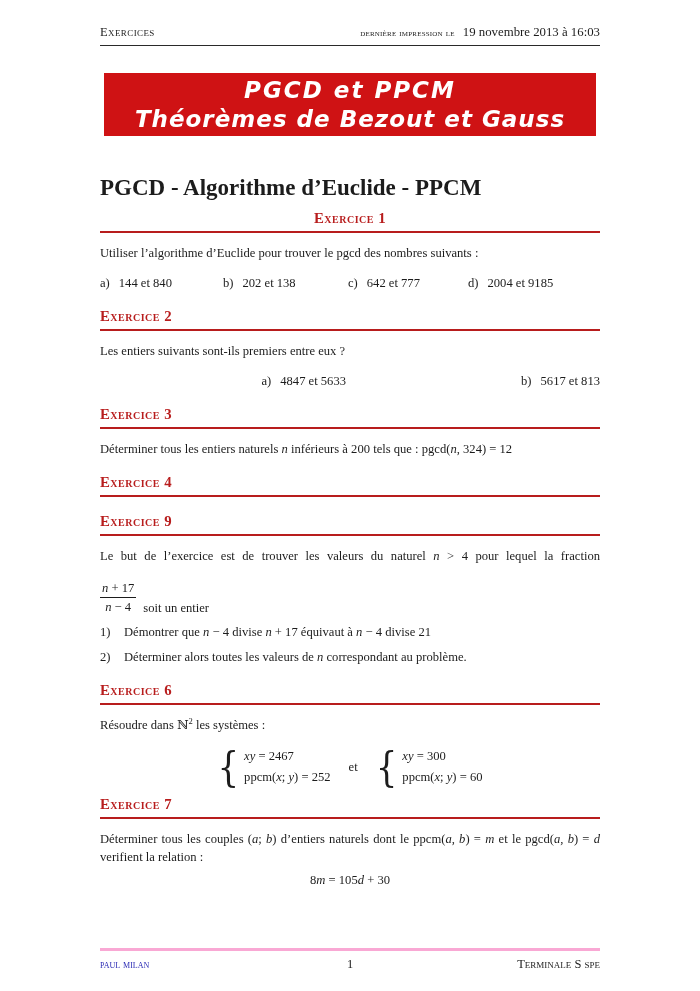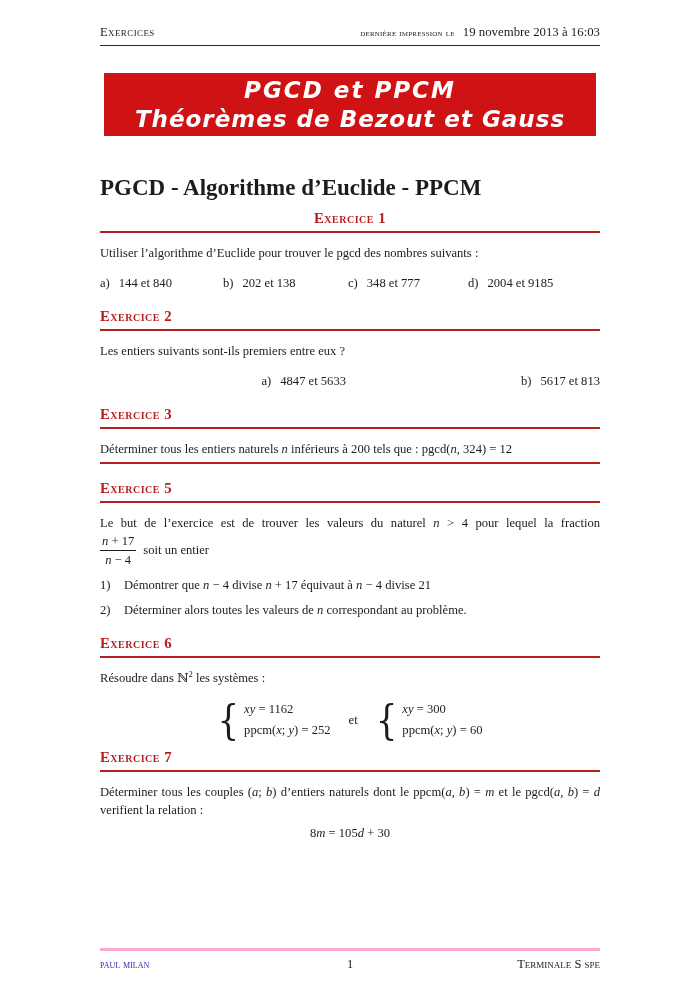--- a/index.html
+++ b/index.html
@@ -52,21 +52,21 @@
   .sup{vertical-align:super;font-size:.68em;line-height:0;}
   
   .items{display:grid;margin-top:12px;line-height:18px;}
   .items.cols4{grid-template-columns:123px 125px 120px auto;}
   .items.cols2{grid-template-columns:246px auto;text-align:right;}
   .ilabel{margin-right:9px;}
   
   .qitem{display:flex;margin-top:7px;line-height:18px;}
   .qlabel{width:15px;margin-right:9px;}
   
-  .frac-row{display:flex;align-items:center;margin-top:0;gap:7px;}
+  .frac-row{display:flex;align-items:flex-end;margin-top:14px;gap:7px;}
   .frac{display:inline-block;text-align:center;}
   .frac .num,.frac .den{display:block;line-height:18px;padding:0 2px;}
   .frac .den{border-top:1px solid var(--ink);}
   
   .systems{display:flex;justify-content:center;align-items:center;gap:18px;margin-top:12px;}
   .system{display:flex;align-items:center;}
   .brace{
     font-family:"DejaVu Serif",serif;font-size:34px;font-weight:300;
     transform:scaleY(1.18);margin-right:5px;color:var(--ink);
   }
@@ -103,39 +103,40 @@
   </div>
 
   <div class="main-title">PGCD - Algorithme d’Euclide - PPCM</div>
 
   <div class="ex-head first">Exercice 1</div>
   <div class="ex-rule"></div>
   <div class="para">Utiliser l’algorithme d’Euclide pour trouver le pgcd des nombres suivants :</div>
   <div class="items cols4">
     <span class="item"><span class="ilabel">a)</span><span>144 et 840</span></span>
     <span class="item"><span class="ilabel">b)</span><span>202 et 138</span></span>
-    <span class="item"><span class="ilabel">c)</span><span>348 et 777</span></span>
+    <span class="item"><span class="ilabel">c)</span><span>642 et 777</span></span>
     <span class="item"><span class="ilabel">d)</span><span>2004 et 9185</span></span>
   </div>
 
   <div class="ex-head">Exercice 2</div>
   <div class="ex-rule"></div>
   <div class="para">Les entiers suivants sont-ils premiers entre eux ?</div>
   <div class="items cols2">
     <span class="item"><span class="ilabel">a)</span><span>4847 et 5633</span></span>
     <span class="item"><span class="ilabel">b)</span><span>5617 et 813</span></span>
   </div>
 
   <div class="ex-head">Exercice 3</div>
   <div class="ex-rule"></div>
   <div class="para nowrap"><span>Déterminer tous les entiers naturels </span><i>n</i><span> inférieurs à 200 tels que :  pgcd(</span><i>n</i><span>, 324) = 12</span></div>
 
+  <div class="ex-head">Exercice 4</div>
   <div class="ex-rule"></div>
 
-  <div class="ex-head">Exercice 5</div>
+  <div class="ex-head">Exercice 9</div>
   <div class="ex-rule"></div>
   <div class="para jlast"><span>Le but de l’exercice est de trouver les valeurs du naturel </span><i>n</i><span> &gt; 4 pour lequel la fraction</span></div>
   <div class="frac-row">
     <span class="frac">
       <span class="num"><i>n</i><span> + 17</span></span>
       <span class="den"><i>n</i><span> − 4</span></span>
     </span>
     <span>soit un entier</span>
   </div>
   <div class="qitem">
@@ -147,21 +148,21 @@
     <span><span>Déterminer alors toutes les valeurs de </span><i>n</i><span> correspondant au problème.</span></span>
   </div>
 
   <div class="ex-head">Exercice 6</div>
   <div class="ex-rule"></div>
   <div class="para"><span>Résoudre dans </span><span>ℕ</span><span class="sup">2</span><span> les systèmes :</span></div>
   <div class="systems">
     <span class="system">
       <span class="brace">{</span>
       <span class="sys-lines">
-        <span><i>xy</i><span> = 1162</span></span>
+        <span><i>xy</i><span> = 2467</span></span>
         <span><span>ppcm(</span><i>x</i><span>; </span><i>y</i><span>) = 252</span></span>
       </span>
     </span>
     <span class="connector">et</span>
     <span class="system">
       <span class="brace">{</span>
       <span class="sys-lines">
         <span><i>xy</i><span> = 300</span></span>
         <span><span>ppcm(</span><i>x</i><span>; </span><i>y</i><span>) = 60</span></span>
       </span>

